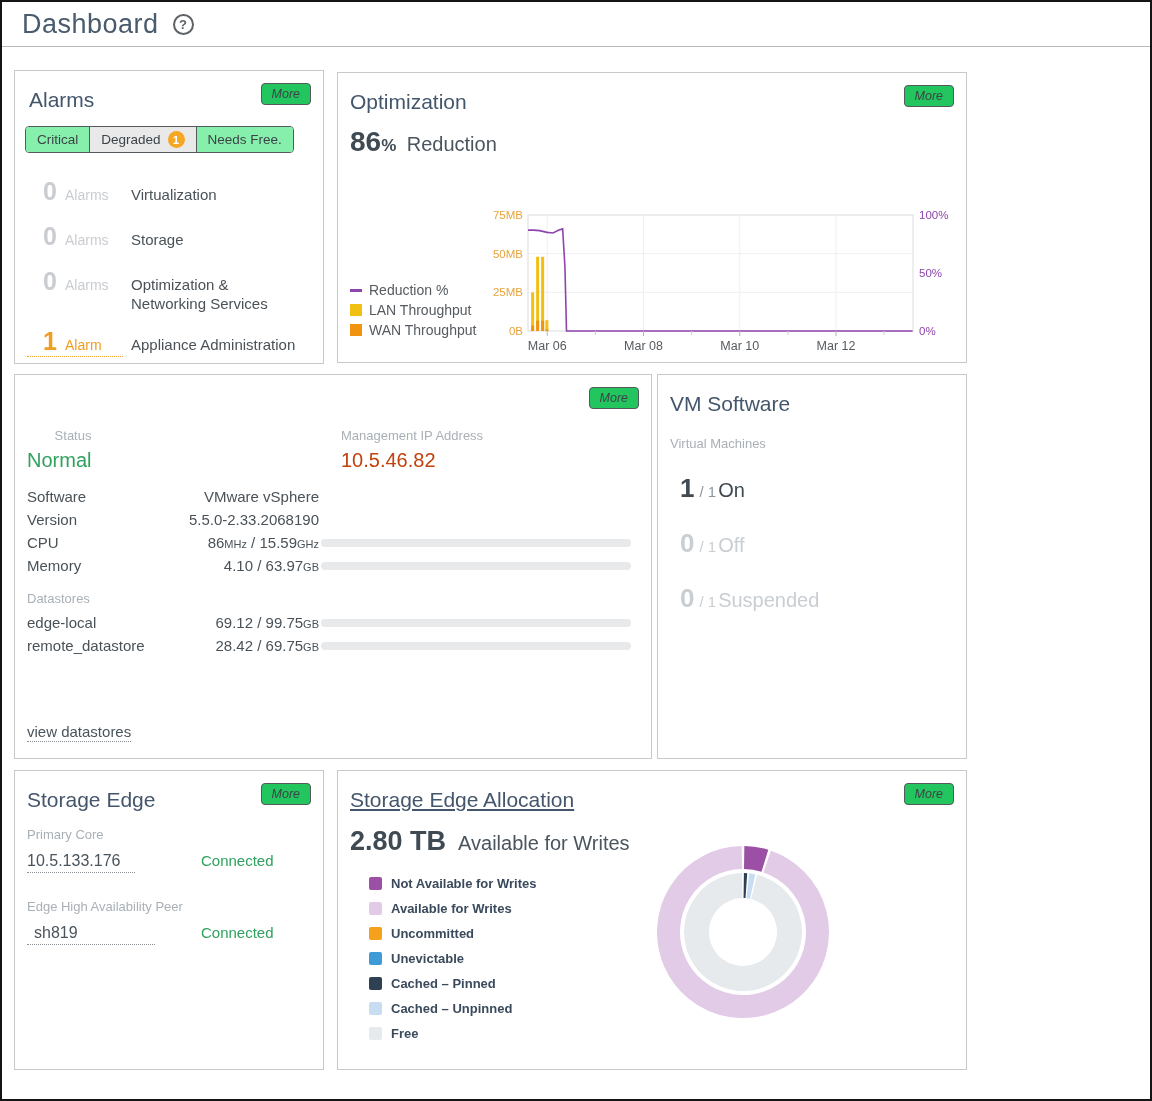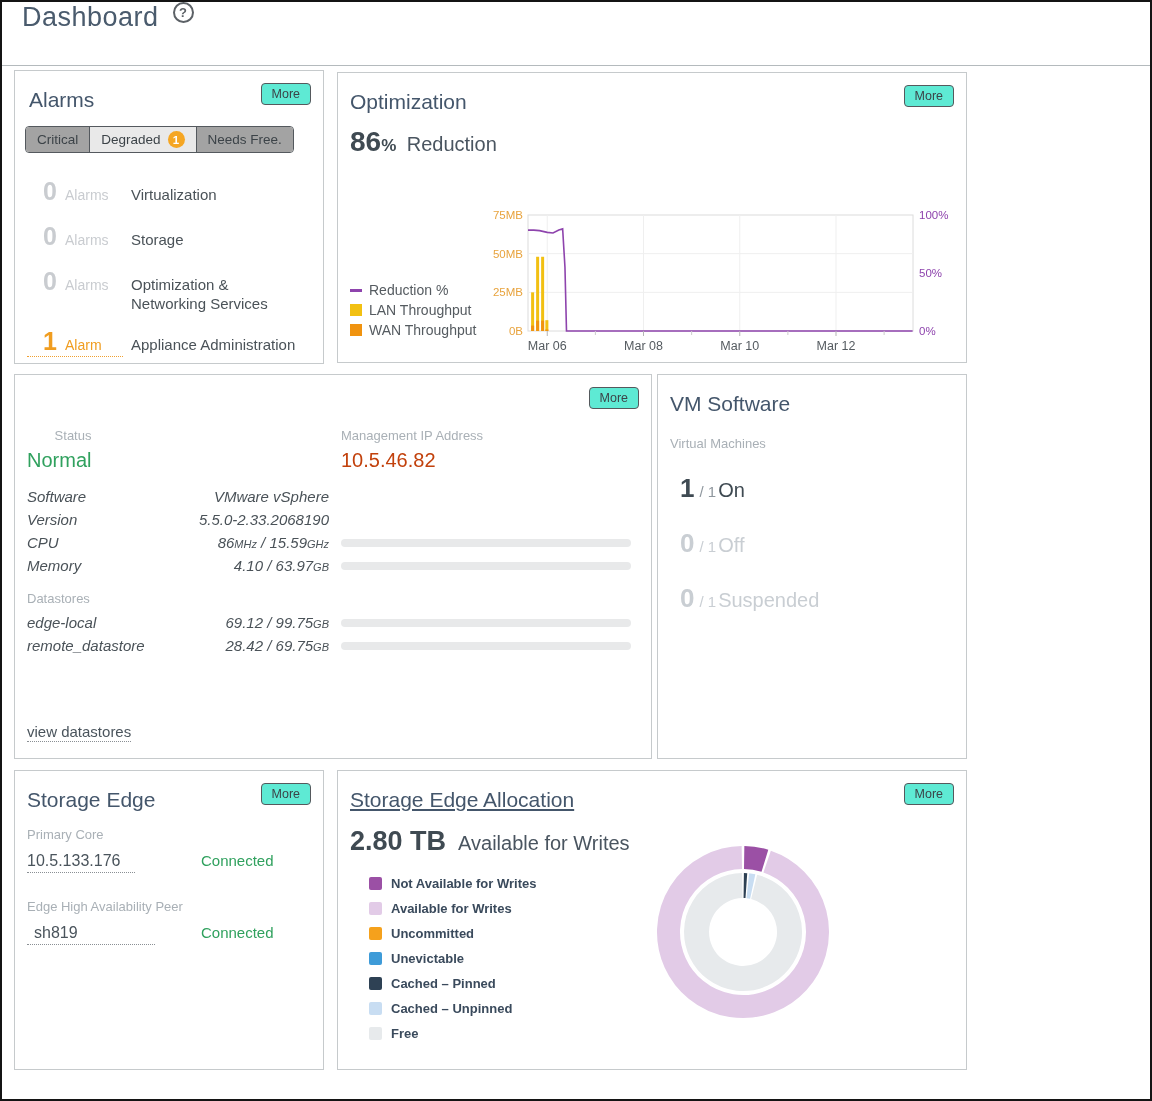--- a/index.html
+++ b/index.html
@@ -1,48 +1,48 @@
 <!DOCTYPE html>
 <html><head>
 <meta charset="utf-8">
 <style>
   * { box-sizing: border-box; margin: 0; padding: 0; }
   body { margin: 0; background: #ffffff; font-family: "Liberation Sans", sans-serif; }
   .page { position: relative; width: 1152px; height: 1101px; border: 2px solid #141414;
           background: #fff; overflow: hidden; }
 
   
-  .header { position: absolute; left: 0; top: 0; width: 100%; height: 64px;
-            border-bottom: 1px solid #b4babd; display: flex; padding-left: 20px; }
+  .header { position: absolute; left: 0; top: 0; width: 100%; height: 45px;
+            border-bottom: 1px solid #b4babd; display: flex; align-items: center; padding-left: 20px; }
   .page-title { font-size: 27px; color: #4a5b6d; font-weight: 400; letter-spacing: .5px; }
   .help-icon { margin-left: 14px; width: 21px; height: 21px; border: 2px solid #5c6166; border-radius: 50%;
                display: inline-flex; align-items: center; justify-content: center;
                font-size: 13px; font-weight: 700; color: #5c6166; cursor: pointer; }
 
   
   .panel { position: absolute; background: #fff; border: 1px solid #c6cacc; }
   .panel-title { font-size: 21px; color: #44566b; font-weight: 400; }
   .more-btn { position: absolute; top: 12px; right: 12px; border: 1px solid #55595d; border-radius: 4px;
-              background: #5eead4; padding: 3px 10px; font-size: 12.5px; color: #3c4348; cursor: pointer;
-              font-family: inherit; }
+              background: #22c55e; padding: 3px 10px; font-size: 12.5px; color: #3c4348; cursor: pointer;
+              font-family: inherit; font-style: italic; }
 
   #panel-alarms       { left: 12px;  top: 68px;  width: 310px; height: 294px; }
   #panel-optimization { left: 335px; top: 70px;  width: 630px; height: 291px; }
   #panel-hypervisor   { left: 12px;  top: 372px; width: 638px; height: 385px; }
   #panel-vmsummary    { left: 655px; top: 372px; width: 310px; height: 385px; }
   #panel-storageedge  { left: 12px;  top: 768px; width: 310px; height: 300px; }
   #panel-allocation   { left: 335px; top: 768px; width: 630px; height: 300px; }
 
   .gray-label { font-size: 13px; color: #a9b0b6; }
   .green { color: #30a15e; }
 
   
   #panel-alarms .panel-title { margin: 17px 0 0 14px; }
   .tabs { display: inline-flex; border: 1px solid #54595e; border-radius: 4px; overflow: hidden; margin: 14px 0 0 10px; }
-  .tab { padding: 4px 11px; font-size: 13.5px; color: #3c4348; background: #a3a3a3; border-left: 1px solid #54595e;
+  .tab { padding: 4px 11px; font-size: 13.5px; color: #3c4348; background: #86efac; border-left: 1px solid #54595e;
          display: inline-flex; align-items: center; cursor: pointer; white-space: nowrap; }
   .tab:first-child { border-left: none; }
   .tab.selected { background: #e9e9e9; }
   .tab-badge { margin-left: 7px; width: 17px; height: 17px; border-radius: 50%; background: #f5a623;
                color: #fff; font-size: 11.5px; font-weight: 700; display: inline-flex; align-items: center; justify-content: center; }
   .alarm-rows { margin: 24px 12px 0 12px; }
   .alarm-row { display: grid; grid-template-columns: 30px 58px 1fr; column-gap: 8px; align-items: baseline; margin-bottom: 16px; }
   .alarm-num { font-size: 25px; font-weight: 700; color: #c9ccd0; text-align: right; }
   .alarm-word { font-size: 14px; color: #c9ccd0; }
   .alarm-cat { font-size: 15px; color: #4a5258; line-height: 19px; }
@@ -62,21 +62,21 @@
   .marker-sq { width: 12px; height: 12px; margin-right: 7px; }
   #opt-chart { position: absolute; left: 0; top: 0; }
 
   
   #panel-hypervisor .panel-title { margin: 17px 0 0 12px; }
   .hv-status { position: absolute; left: 12px; top: 53px; text-align: right; }
   .hv-status-value { font-size: 20px; margin-top: 6px; }
   .hv-ip { position: absolute; left: 326px; top: 53px; }
   .hv-ip-value { font-size: 20px; color: #c2410c; margin-top: 6px; }
   .hv-rows { position: absolute; left: 12px; top: 110px; right: 20px; }
-  .hv-row { display: grid; grid-template-columns: 130px 160px 1fr; column-gap: 12px; align-items: center; height: 23px; font-style: italic; }
+  .hv-row { display: grid; grid-template-columns: 130px 160px 1fr; column-gap: 2px; align-items: center; height: 23px; }
   .hv-label { font-size: 15px; color: #4a5258; }
   .hv-value { font-size: 15px; color: #4a5258; text-align: right; white-space: nowrap; }
   .hv-value .unit { font-size: 11px; }
   .bar-track { height: 8px; background: #e8e9ea; border-radius: 4px; overflow: hidden; }
   .bar-fill { height: 100%; background: #9355a3; border-radius: 4px; width: 0; }
   .hv-ds-label { font-size: 13px; color: #a9b0b6; margin: 12px 0 4px 0; height: 18px; display: flex; align-items: center; }
   .view-ds { position: absolute; left: 12px; bottom: 16px; font-size: 15px; color: #4a545c;
              border-bottom: 1px dotted #8a8f94; cursor: pointer; padding-bottom: 1px; }
 
   

